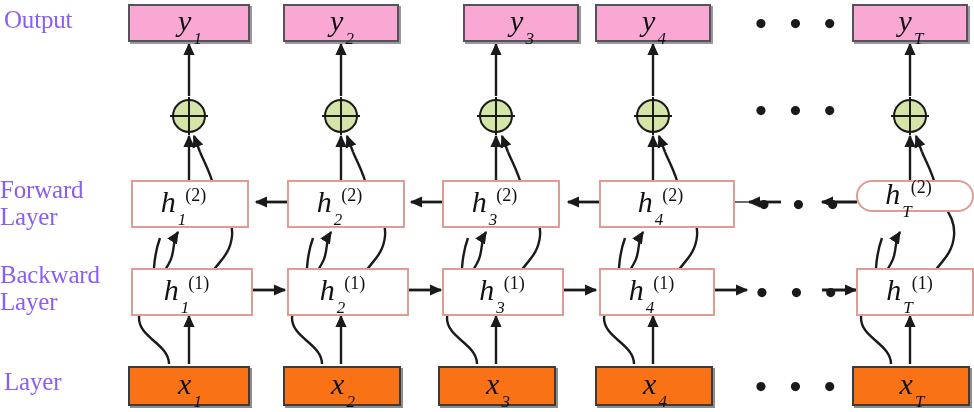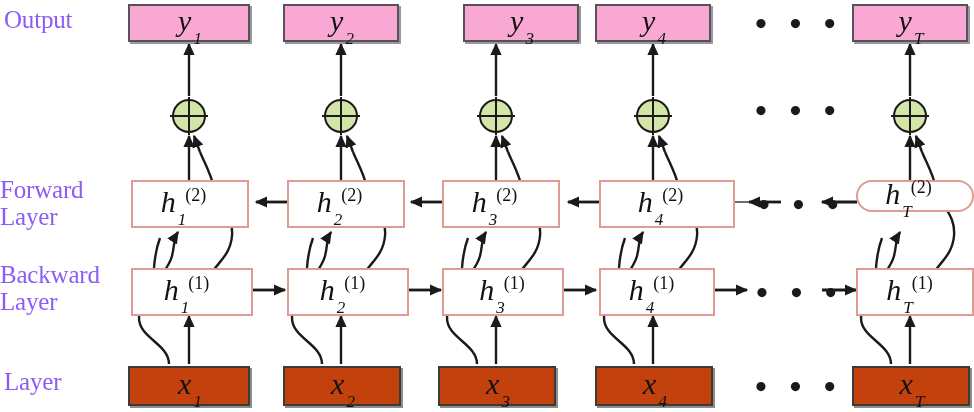--- a/index.html
+++ b/index.html
@@ -61,21 +61,21 @@
     left: 1px;
   }
   
   .node.out {
     background: #f9a8d4;
     border: 2px solid #555258;
     box-shadow: 2px 2px 0 0 #9a97a0;
   }
   
   .node.inp {
-    background: #c2410c;
+    background: #f97316;
     border: 2px solid #3b3b3b;
     box-shadow: 2px 2px 0 0 #8d8d8d;
   }
   
   .node.hid {
     background: #ffffff;
     border: 2px solid #e09b92;
   }
   
   .sumnode {

